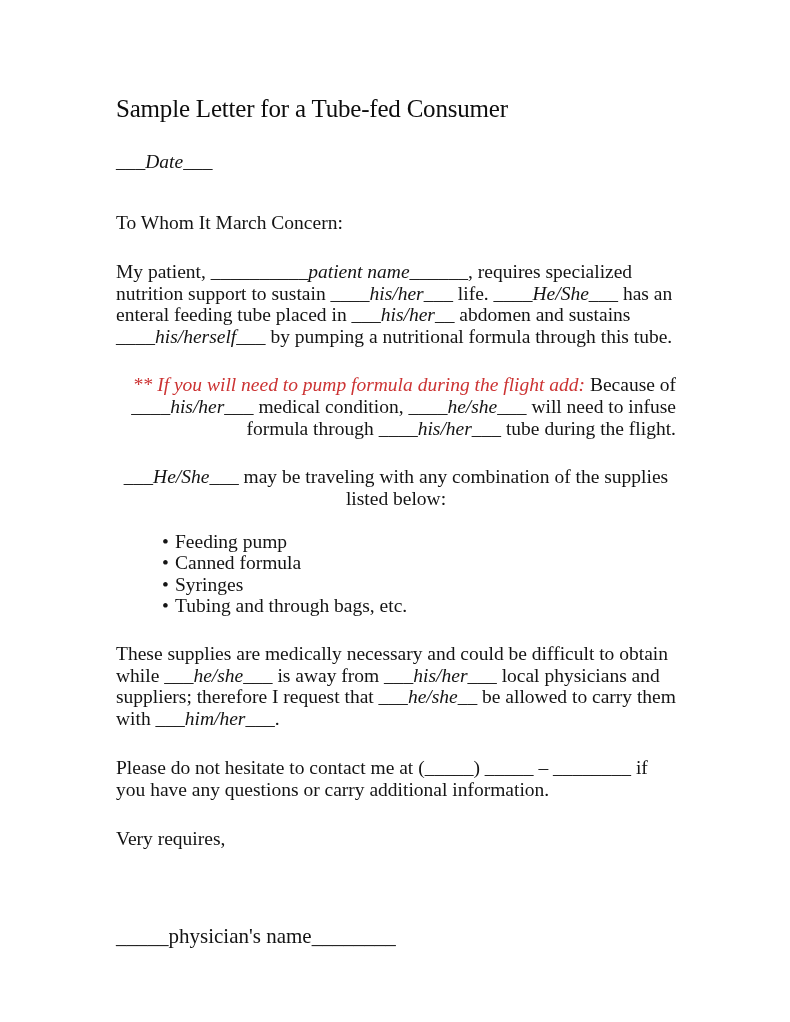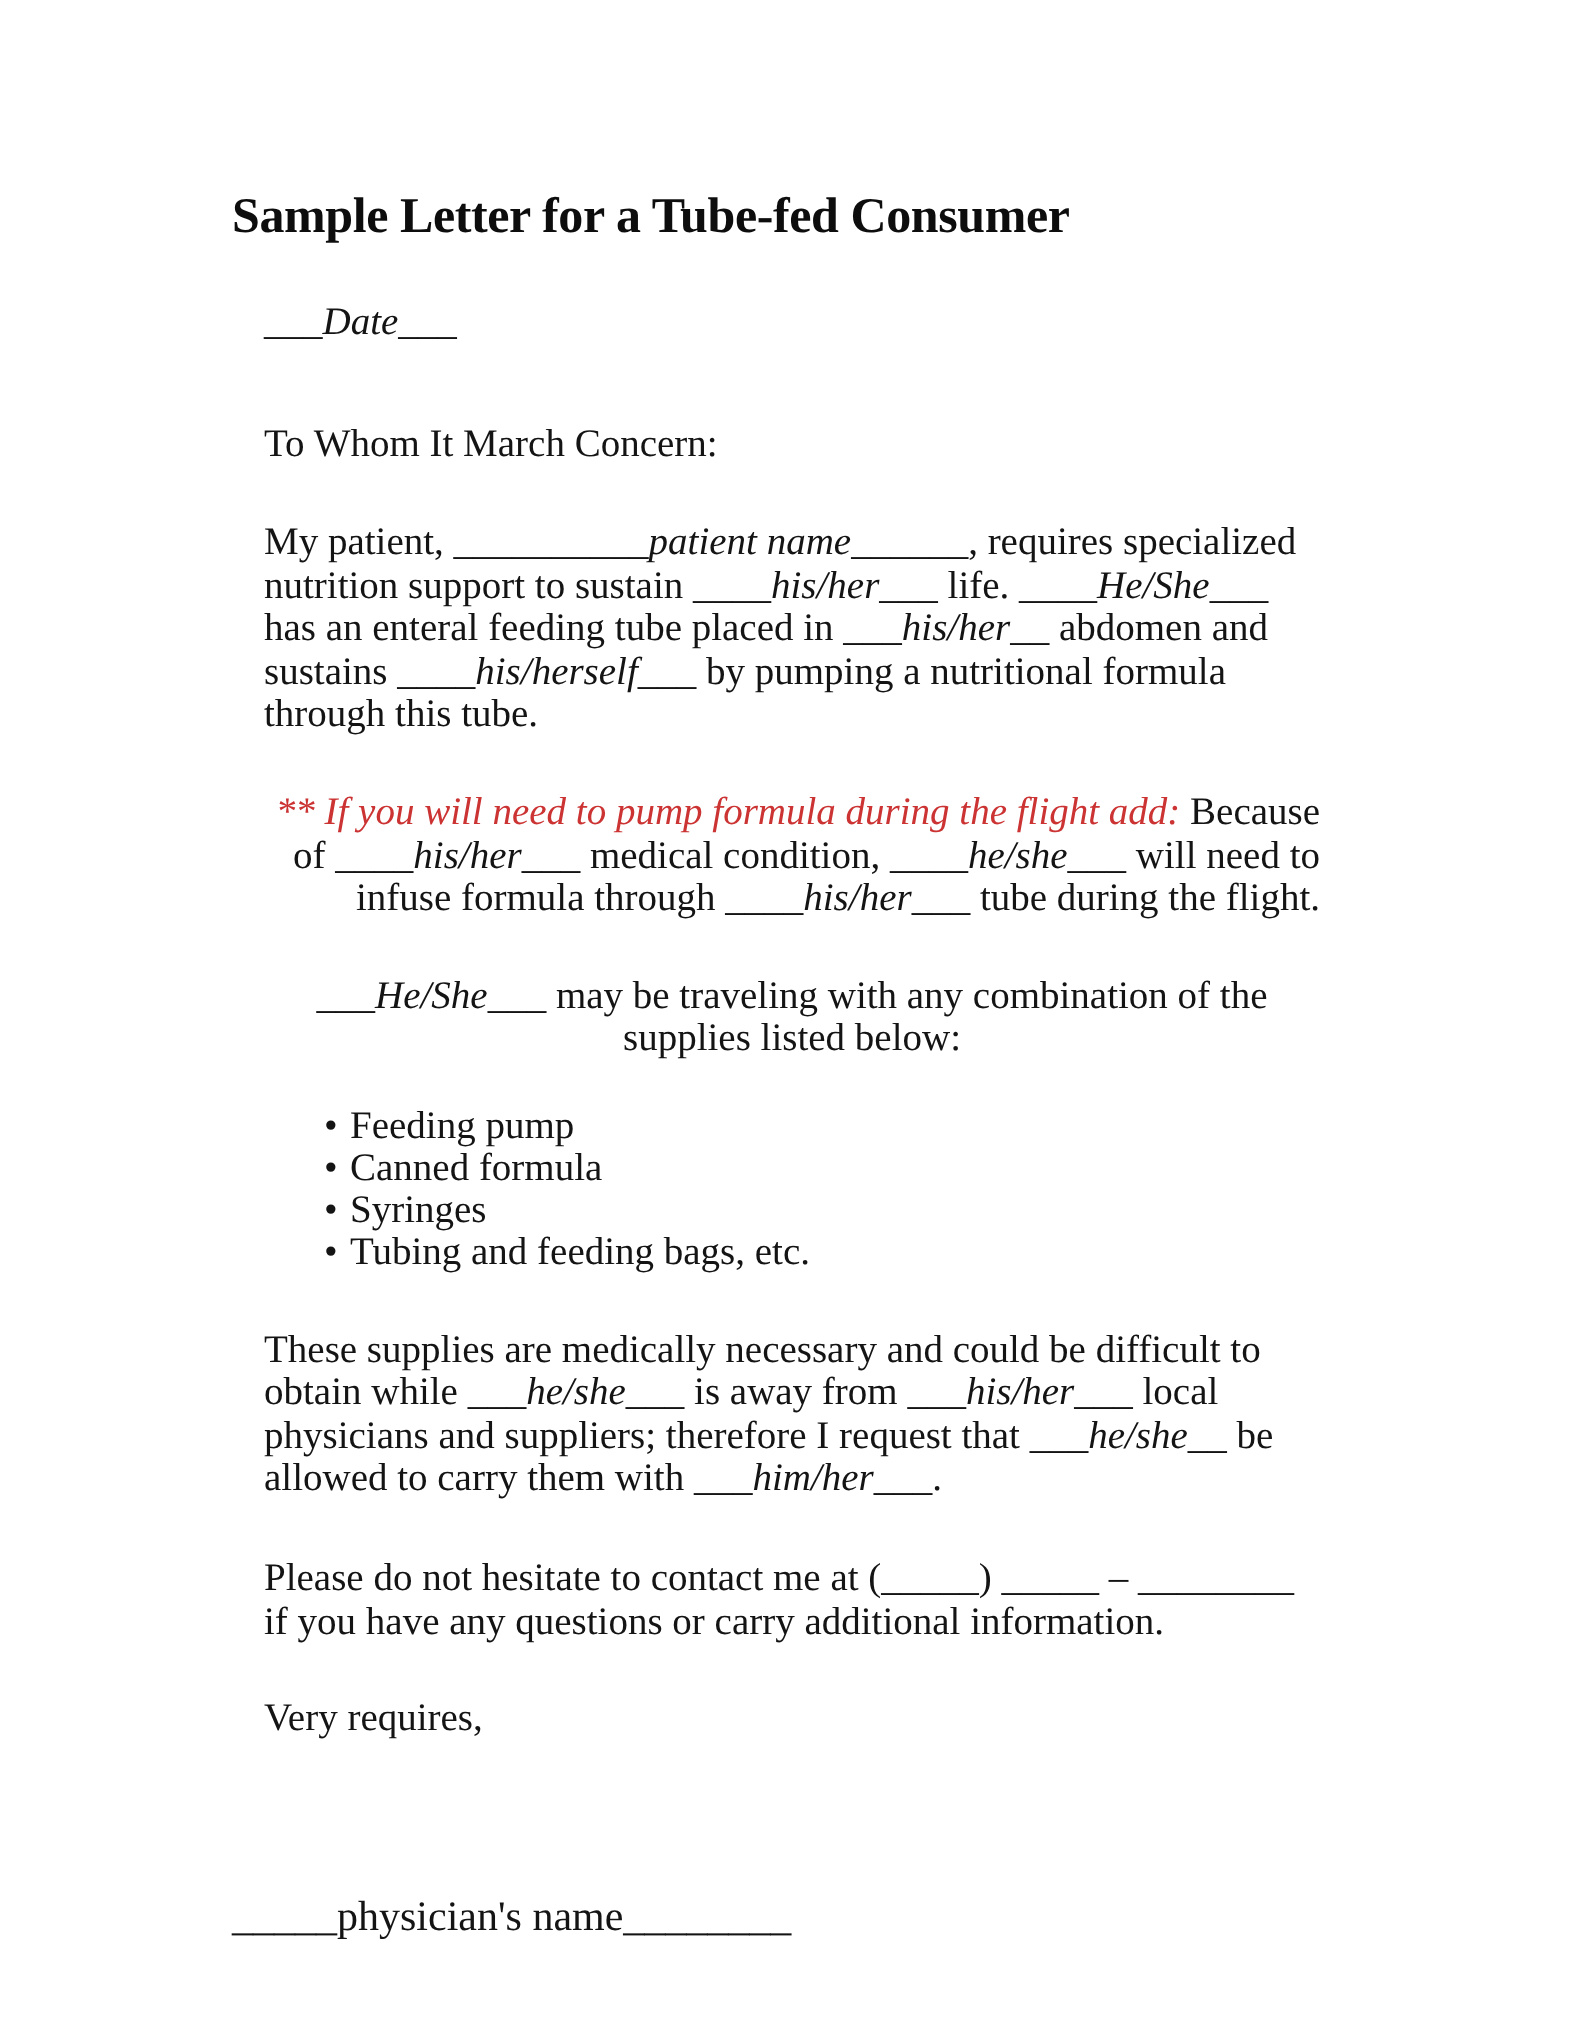--- a/index.html
+++ b/index.html
@@ -28,33 +28,33 @@
   .content {
     position: absolute;
     left: 116px;
     top: 0;
     width: 560px;
   }
 
   
   .doc-title {
     font-size: 25px;
-    font-weight: bold;
+    font-weight: normal;
     letter-spacing: -0.2px;
     margin: 0;
     padding-top: 95px;
     line-height: 1.15;
     color: #0d0d0d;
   }
 
   
   .para {
     font-size: 19.5px;
     line-height: 21.6px;
-    margin: 16px;
+    margin: 0;
     text-align: left;
     color: #141414;
   }
 
   .blank {
     font-style: italic;
   }
   .red-note {
     color: #cc3333;
     font-style: italic;
@@ -131,21 +131,21 @@
       <li>
         <span class="bullet-dot">•</span><span>Feeding pump</span>
       </li>
       <li>
         <span class="bullet-dot">•</span><span>Canned formula</span>
       </li>
       <li>
         <span class="bullet-dot">•</span><span>Syringes</span>
       </li>
       <li>
-        <span class="bullet-dot">•</span><span>Tubing and feeding bags, etc.</span>
+        <span class="bullet-dot">•</span><span>Tubing and through bags, etc.</span>
       </li>
     </ul>
 
     <p class="para mt-supplies">
       <span>These supplies are medically necessary and could be difficult to obtain while ___</span><span class="blank">he/she</span><span>___ is away from ___</span><span class="blank">his/her</span><span>___ local physicians and suppliers; therefore I request that ___</span><span class="blank">he/she</span><span>__ be allowed to carry them with ___</span><span class="blank">him/her</span><span>___.</span>
     </p>
 
     <p class="para mt-contact">Please do not hesitate to contact me at (_____) _____ – ________ if you have any questions or carry additional information.</p>
 
     <p class="para mt-closing">Very requires,</p>

